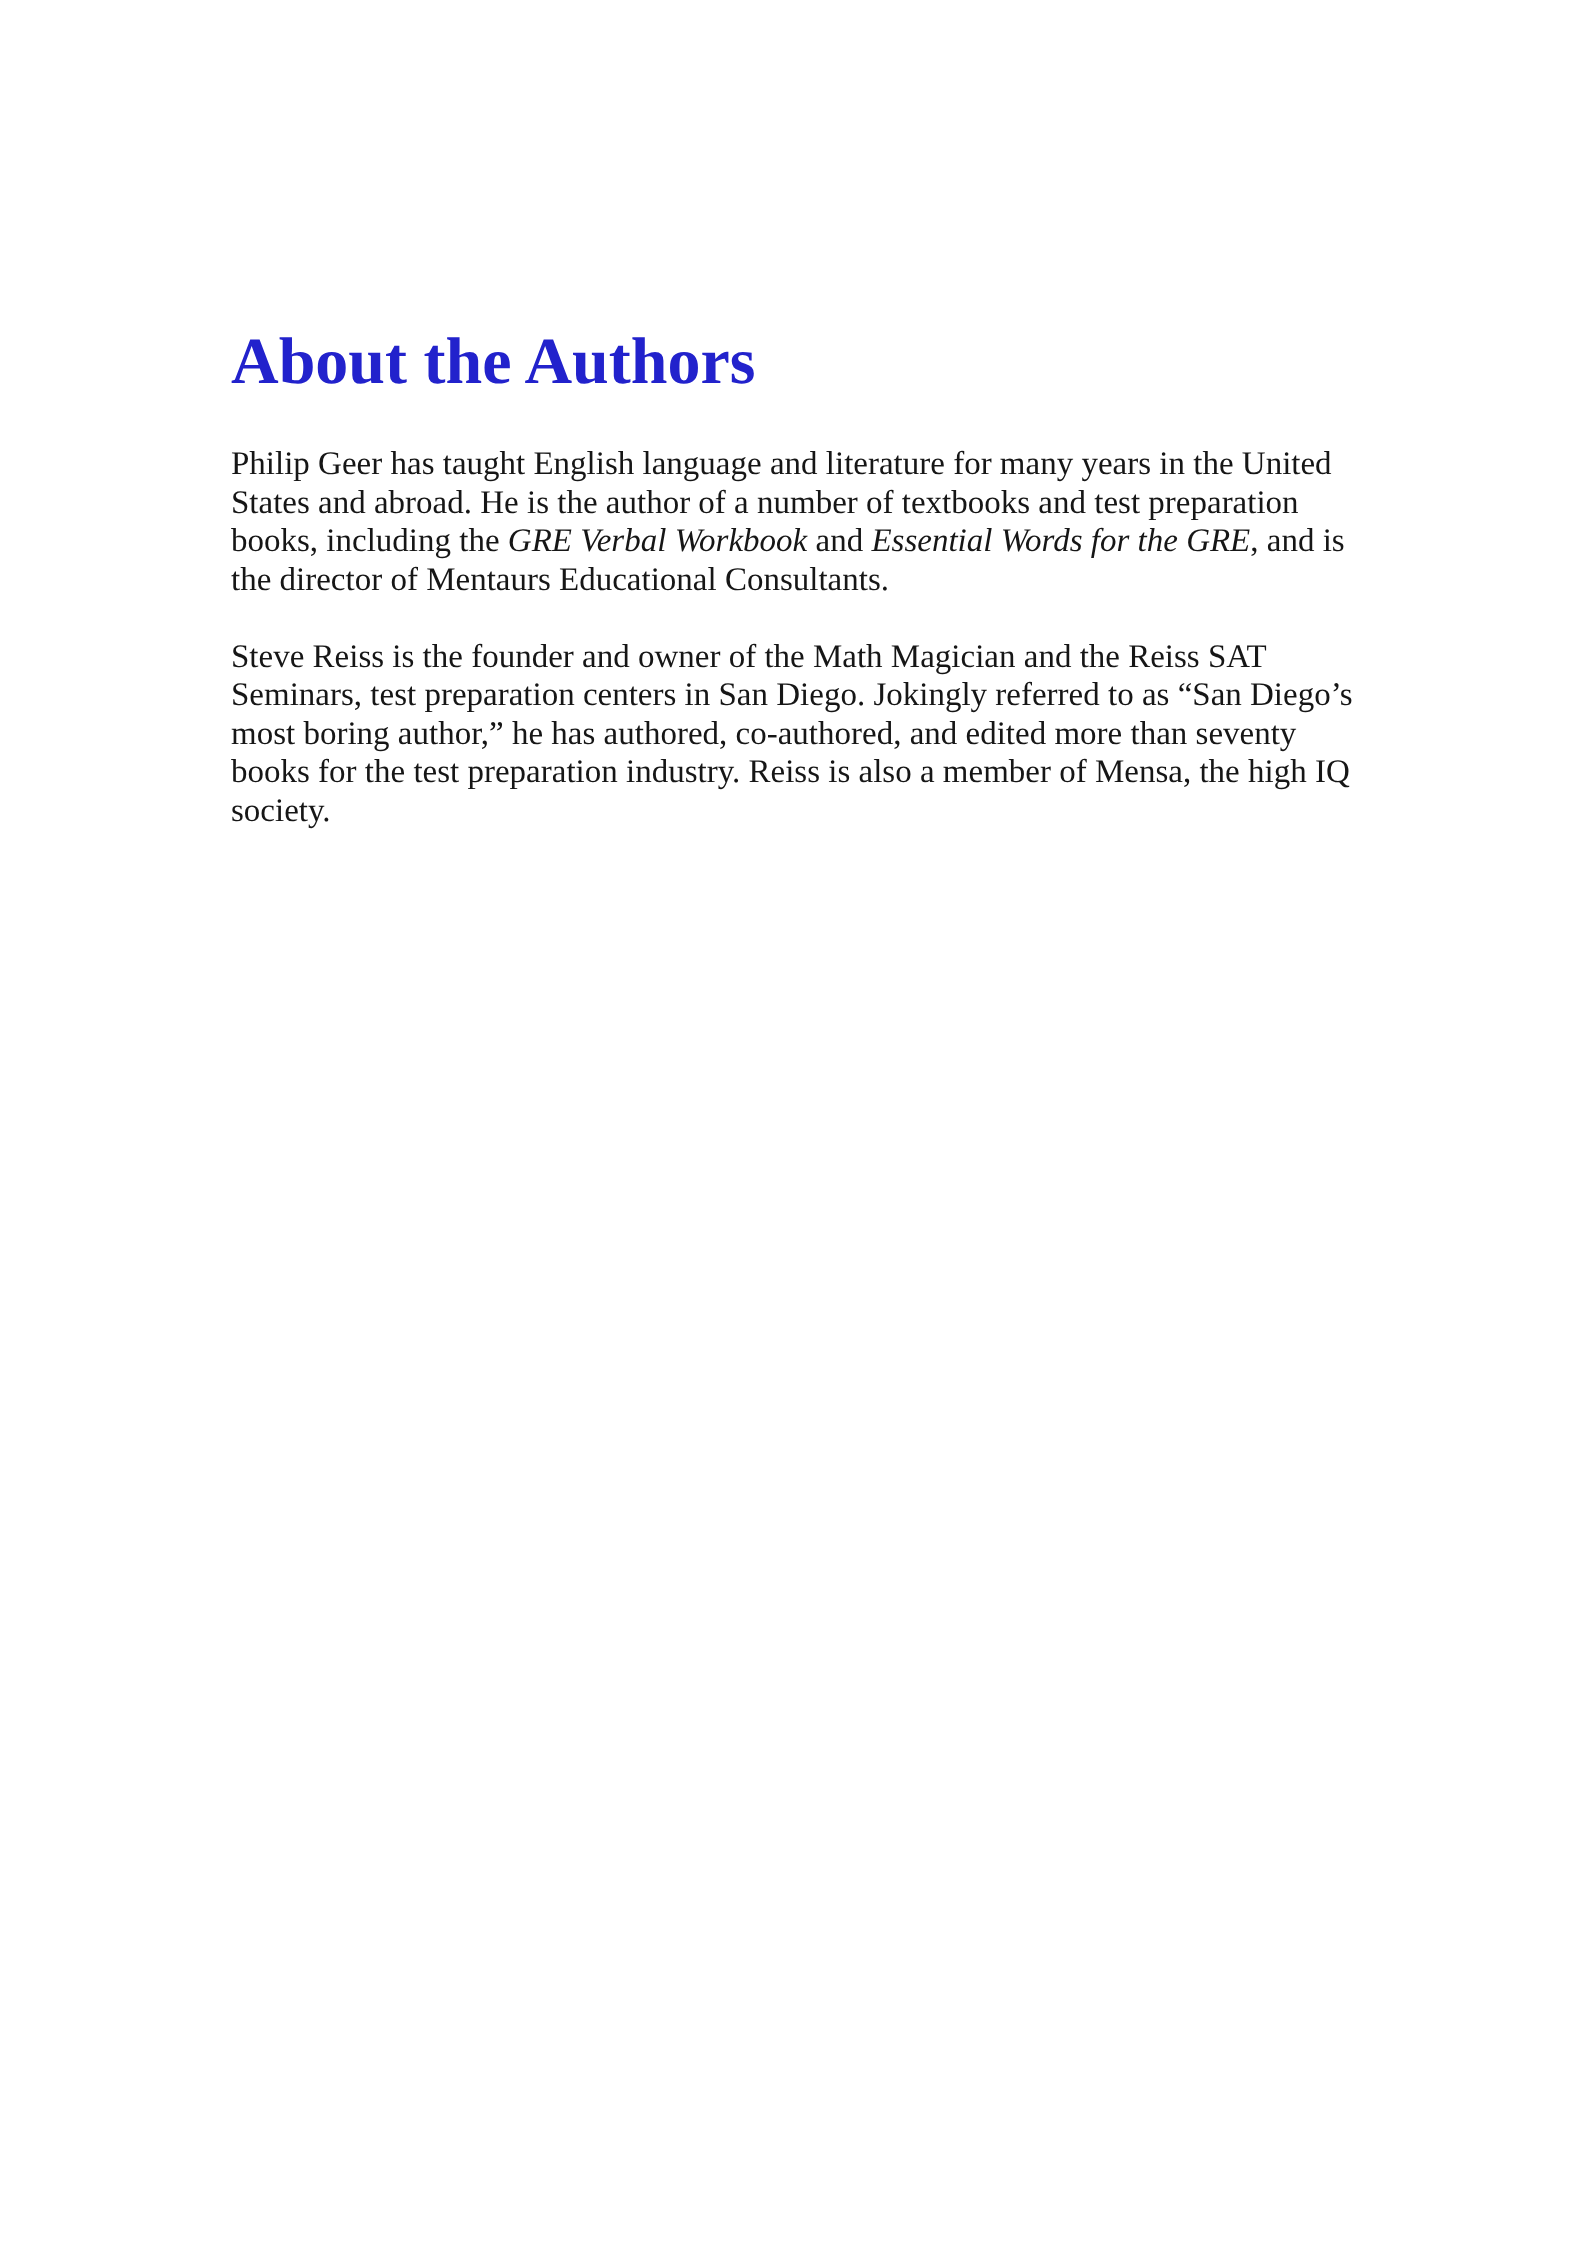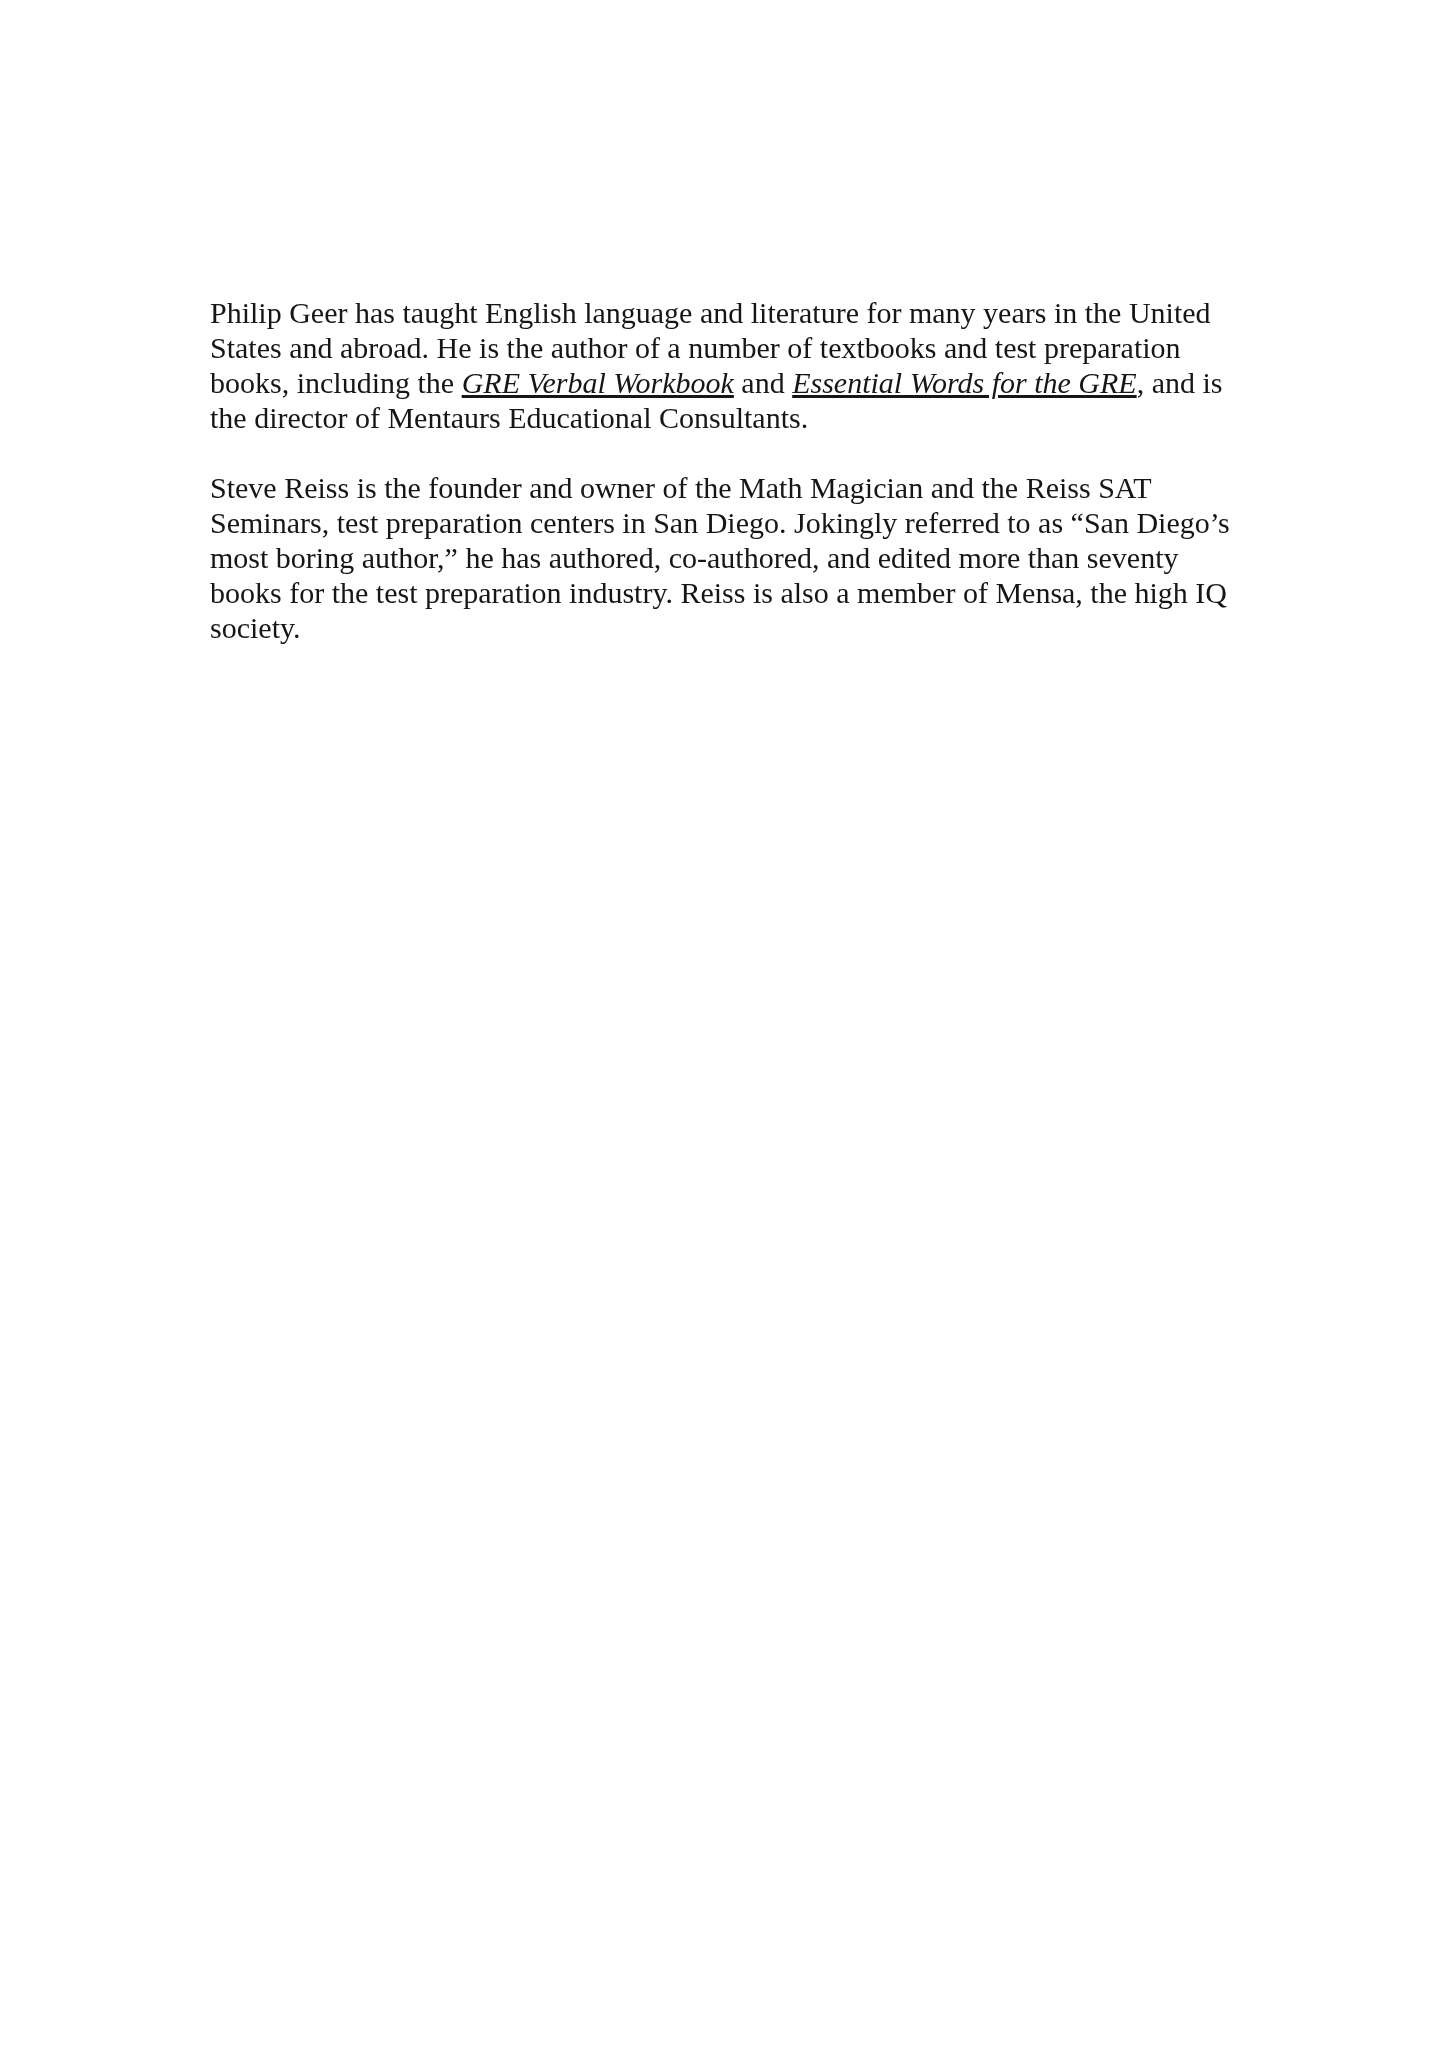--- a/index.html
+++ b/index.html
@@ -28,25 +28,26 @@
     font-weight: bold;
     letter-spacing: 0px;
   }
   .paragraphs p {
     margin: 0 0 35px 0;
     font-size: 30px;
     line-height: 35px;
     font-weight: normal;
   }
   .paragraphs .seg-bold   { font-weight: normal; }
-  .paragraphs .seg-italic { font-style: italic; text-decoration: underline; }
+  .paragraphs .seg-italic { font-style: italic; }
 </style>
 </head>
 <body>
 
 <div class="page" style="background: rgb(255, 255, 255); color: rgb(22, 22, 22);">
   <div class="content">
+    <h1 class="title" style="color: rgb(34, 34, 204);">About the Authors</h1>
     <div class="paragraphs">
         <p><span class="seg-bold">Philip Geer</span><span class="seg-normal"> has taught English language and literature for many years in the United States and abroad. He is the author of a number of textbooks and test preparation books, including the </span><span class="seg-italic">GRE Verbal Workbook</span><span class="seg-normal"> and </span><span class="seg-italic">Essential Words for the GRE</span><span class="seg-normal">, and is the director of Mentaurs Educational Consultants.</span></p>
         <p><span class="seg-bold">Steve Reiss</span><span class="seg-normal"> is the founder and owner of the Math Magician and the Reiss SAT Seminars, test preparation centers in San Diego. Jokingly referred to as “San Diego’s most boring author,” he has authored, co-authored, and edited more than seventy books for the test preparation industry. Reiss is also a member of Mensa, the high IQ society.</span></p>
       </div>
   </div>
 </div>
 
 </body></html>

